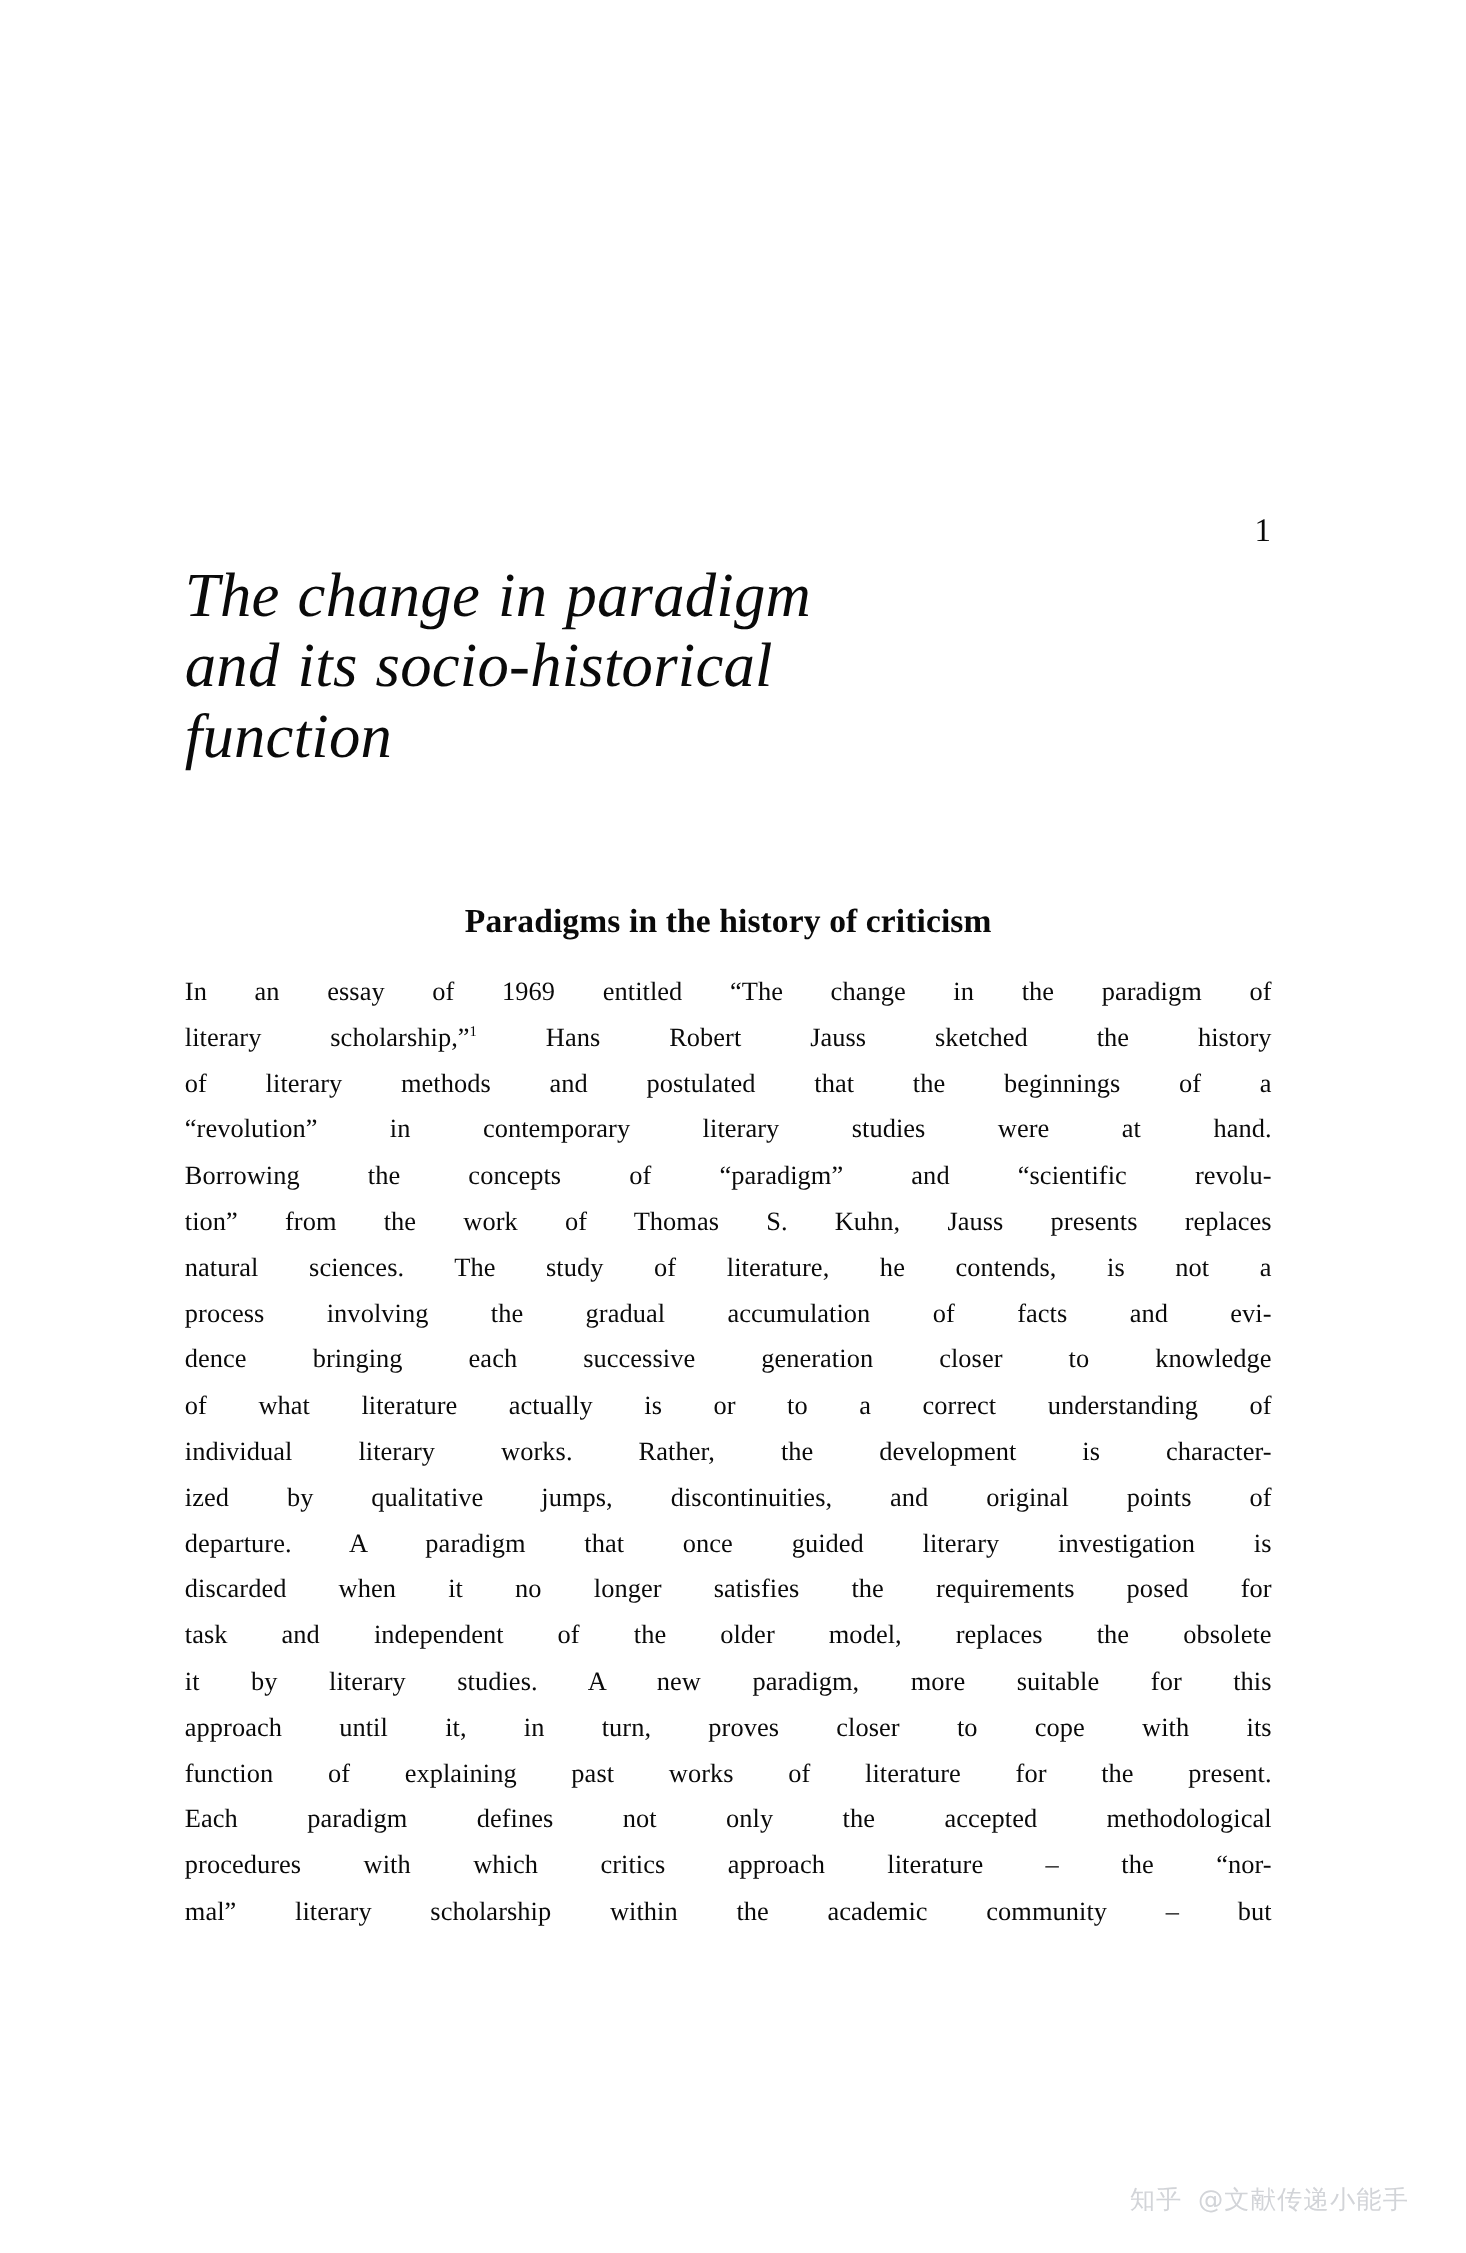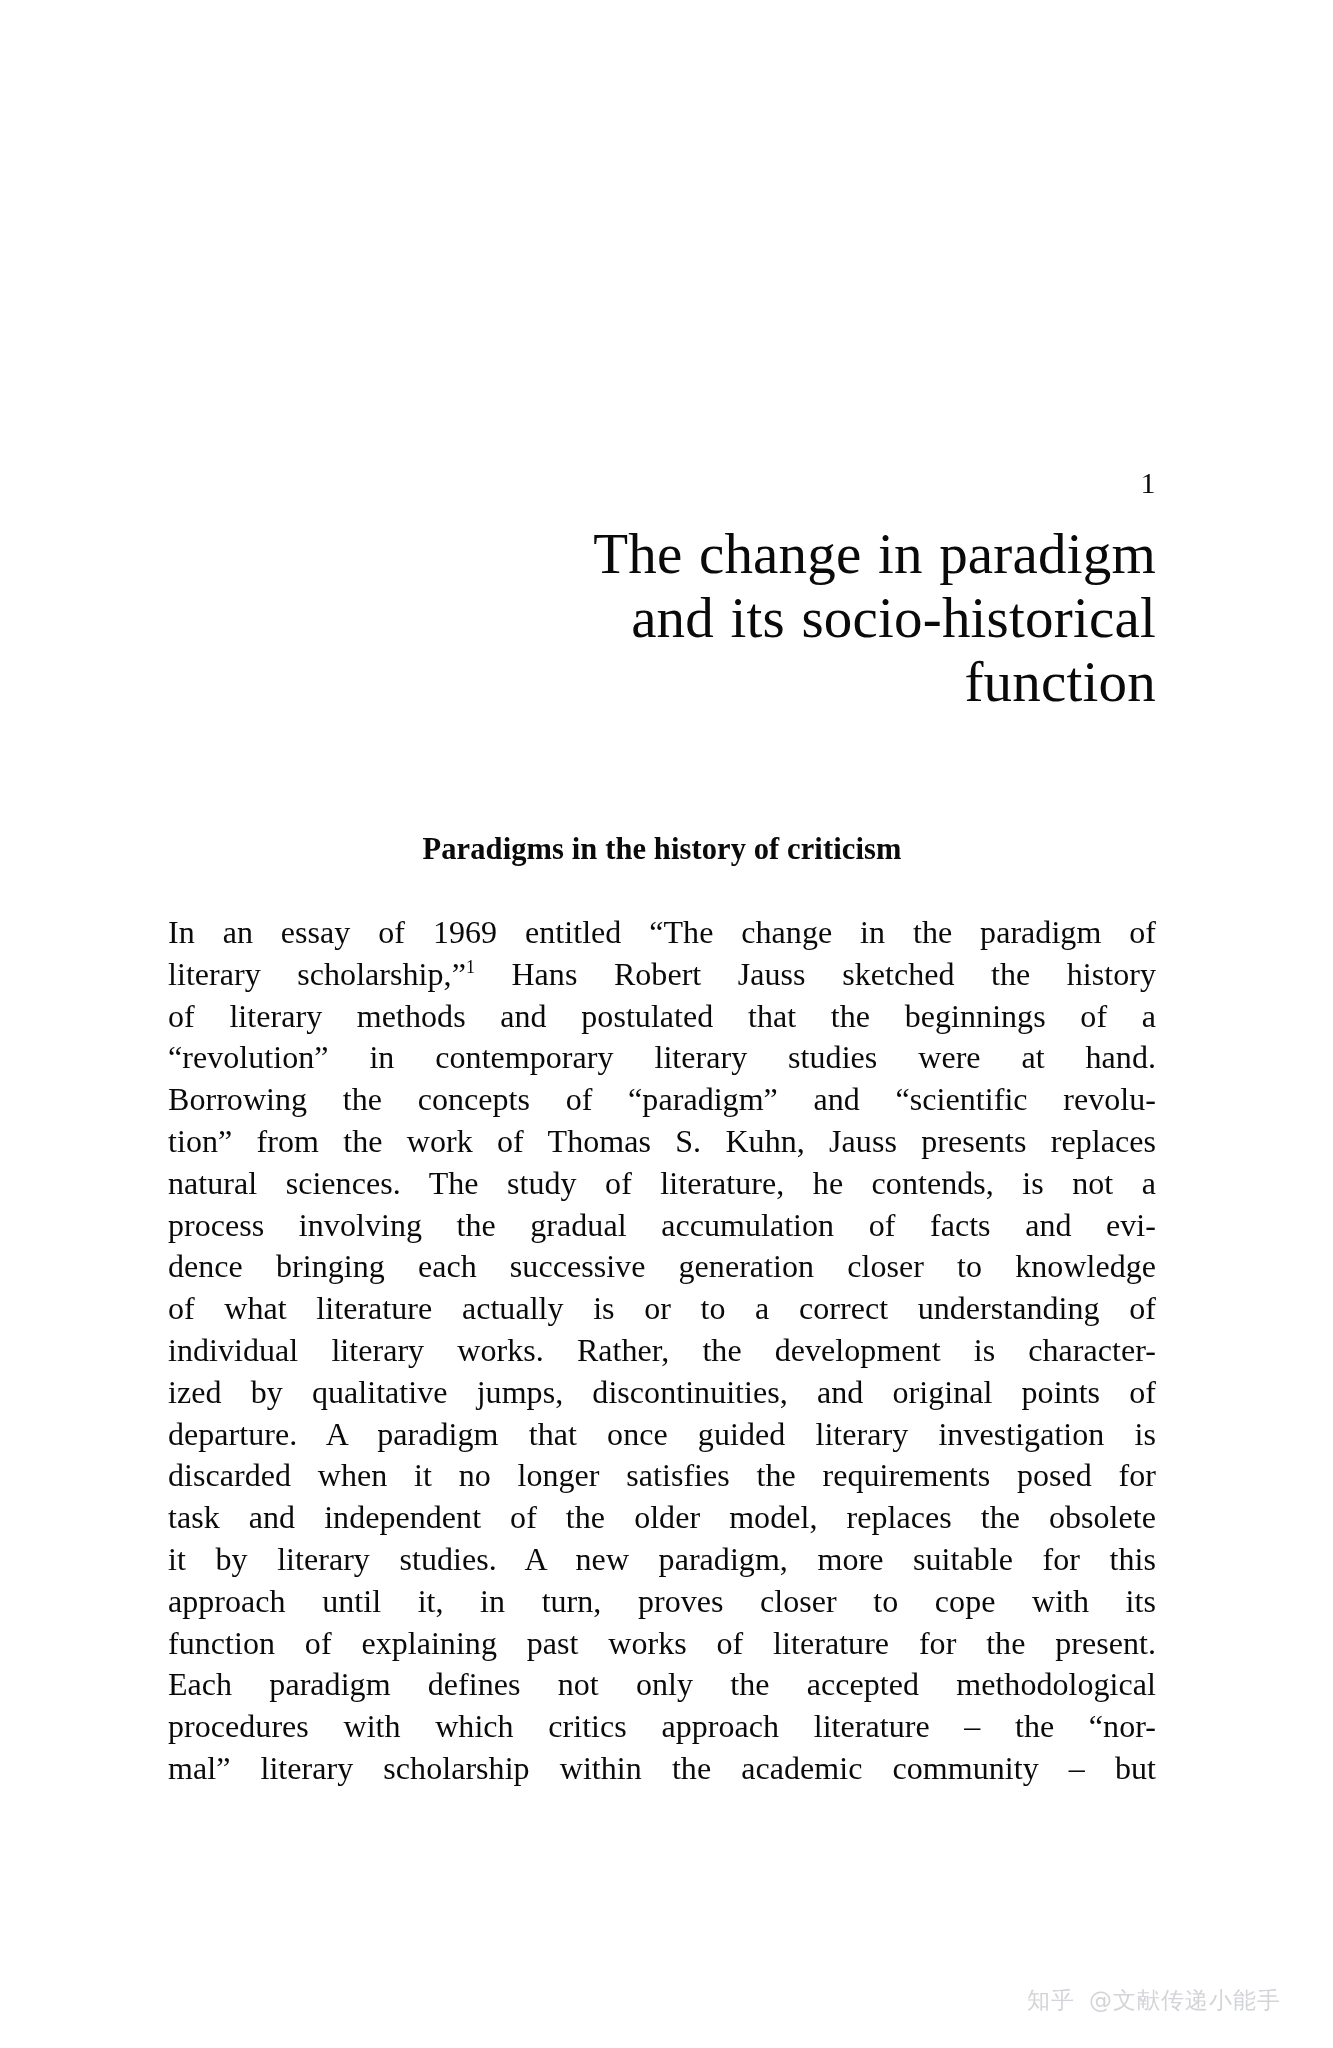--- a/index.html
+++ b/index.html
@@ -34,45 +34,46 @@
     font-size: 30px;
     line-height: 1;
     font-weight: 400;
     letter-spacing: 0.5px;
     margin-top: 468px;
     font-family: "Liberation Serif", "DejaVu Serif", serif;
   }
 
   
   .chapter-title {
-    text-align: right;
+    text-align: left;
     font-size: 57px;
     line-height: 1.12;
     font-weight: 400;
-    margin-top: 24px;
+    margin-top: 12px;
     letter-spacing: 0.2px;
     word-spacing: 2px;
     font-family: "Liberation Serif", "DejaVu Serif", serif;
+    font-style: italic;
   }
   .chapter-title .tline { display: block; white-space: nowrap; }
 
   
   .section-heading {
     margin-top: 118px;
     font-size: 30.5px;
     line-height: 1.2;
     font-weight: 700;
     letter-spacing: 0.1px;
     text-align: center;
   }
 
   
   .body-paragraph {
-    margin-top: 44px;
-    font-size: 32px;
+    margin-top: 26px;
+    font-size: 24px;
     line-height: 41.8px;
     text-align: justify;
     text-align-last: left;
     letter-spacing: 0.05px;
   }
   .body-paragraph .ln {
     display: block;
     white-space: nowrap;
     text-align: justify;
     text-align-last: justify;

